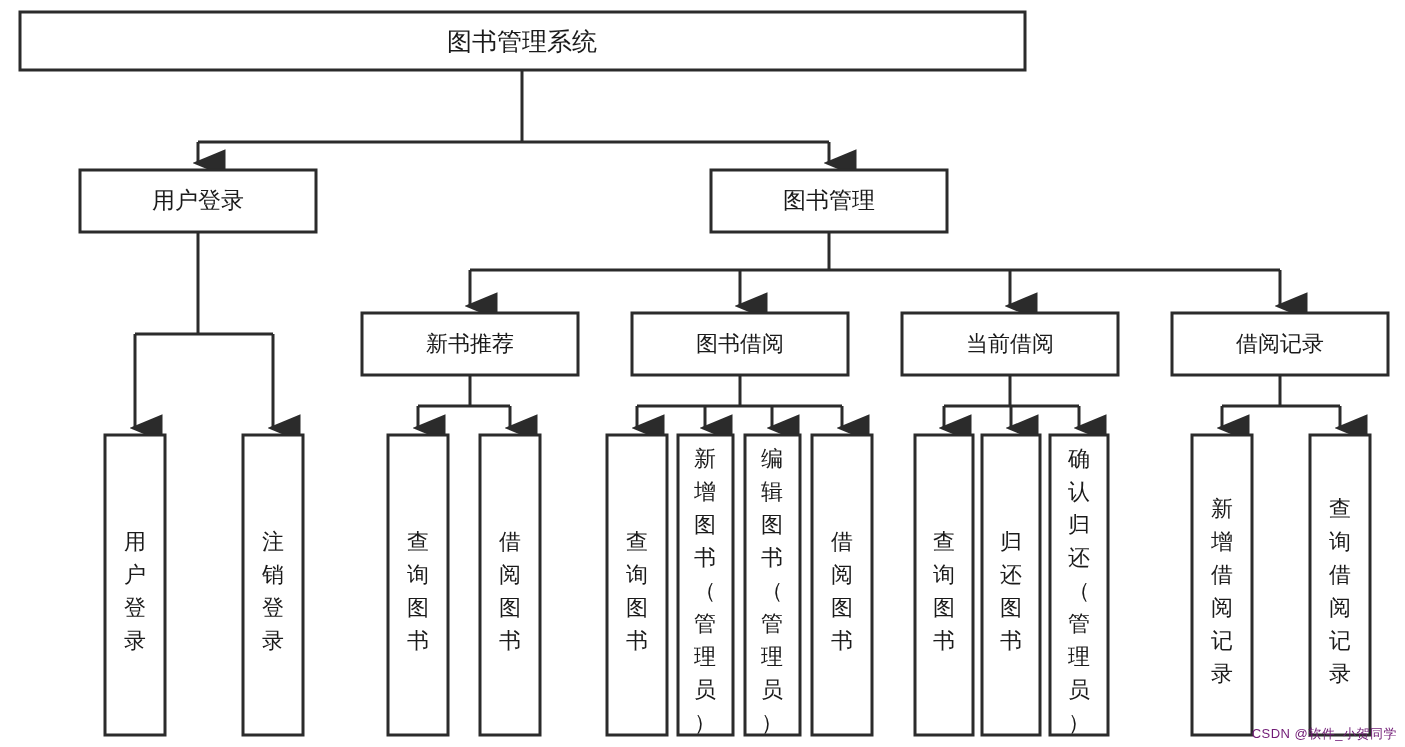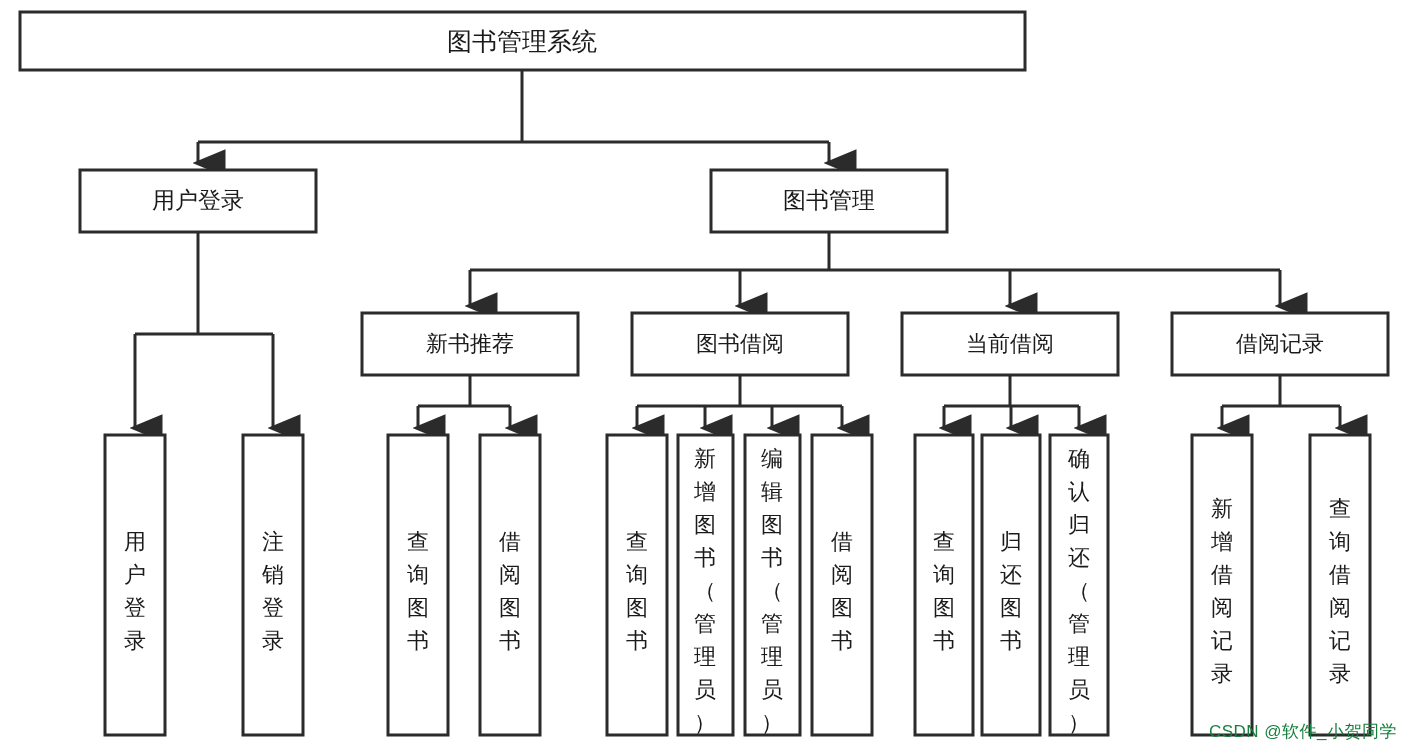--- a/index.html
+++ b/index.html
@@ -19,22 +19,22 @@
     dominant-baseline:middle;
   }
   .lvl1-label{font-size:25px;}
   .lvl2-label{font-size:23px;}
   .lvl3-label{font-size:22px;}
   .leaf-label{font-size:22px;}
   .watermark{
     position:absolute;
     right:8px;bottom:4px;
     font-family:"Liberation Sans","DejaVu Sans",sans-serif;
-    font-size:17px;
-    color:#15803d;
+    font-size:13px;
+    color:#701a75;
     white-space:nowrap;
     letter-spacing:.5px;
   }
 </style>
 </head>
 <body>
 
 <div id="diagram-root">
 
   <svg class="diagram" viewBox="0 0 1405 747">

